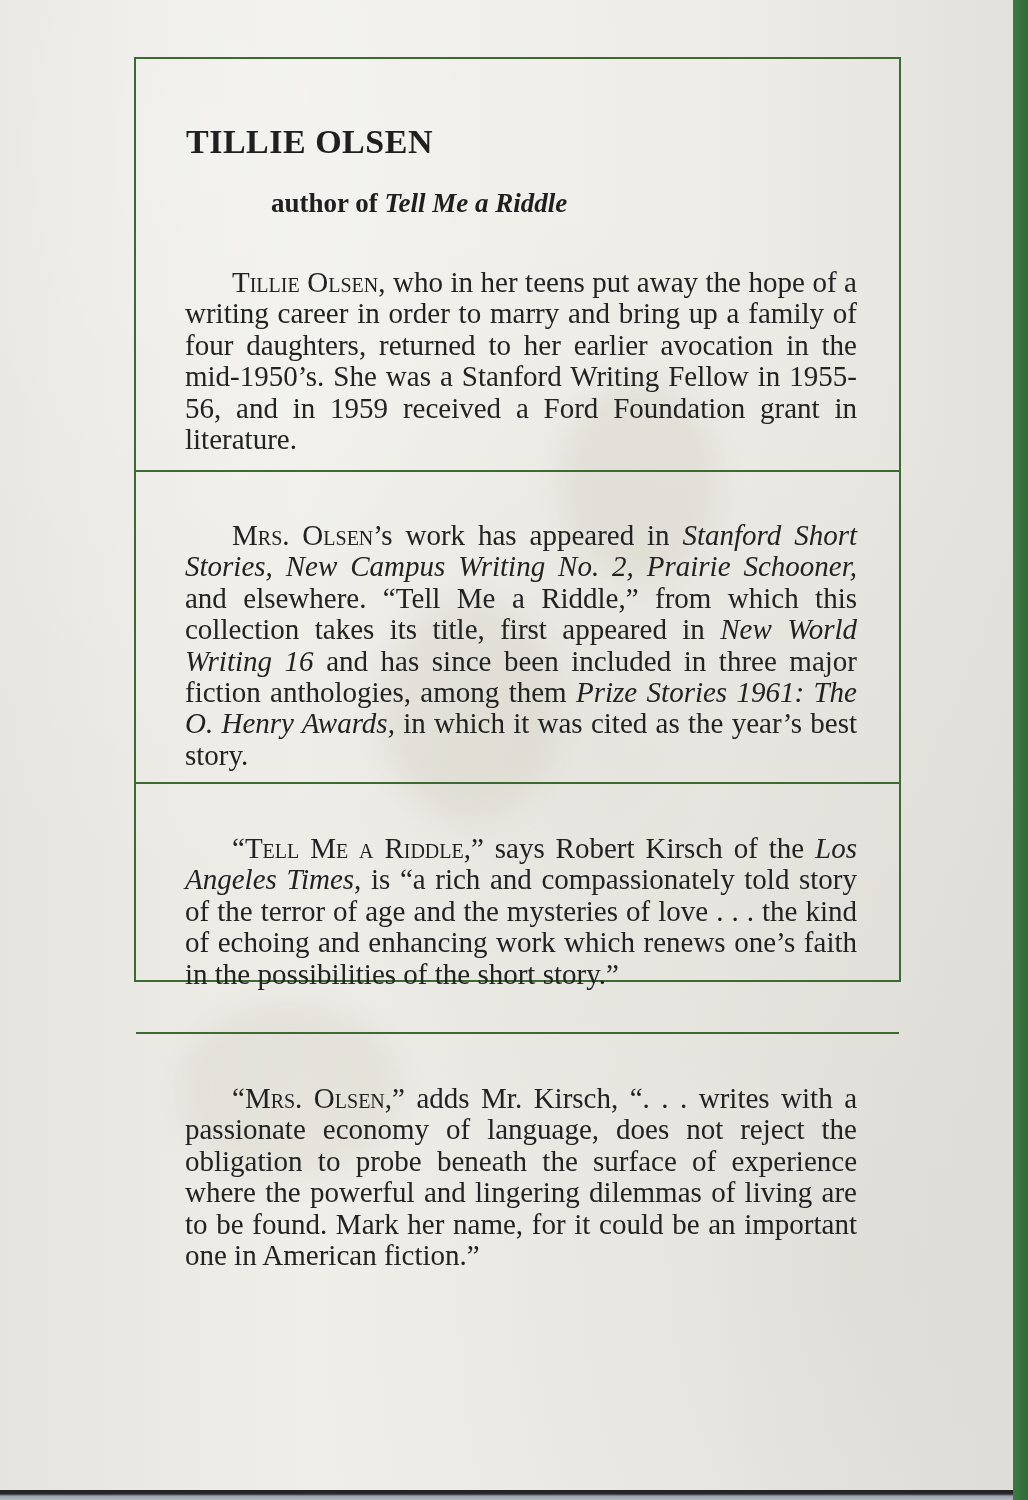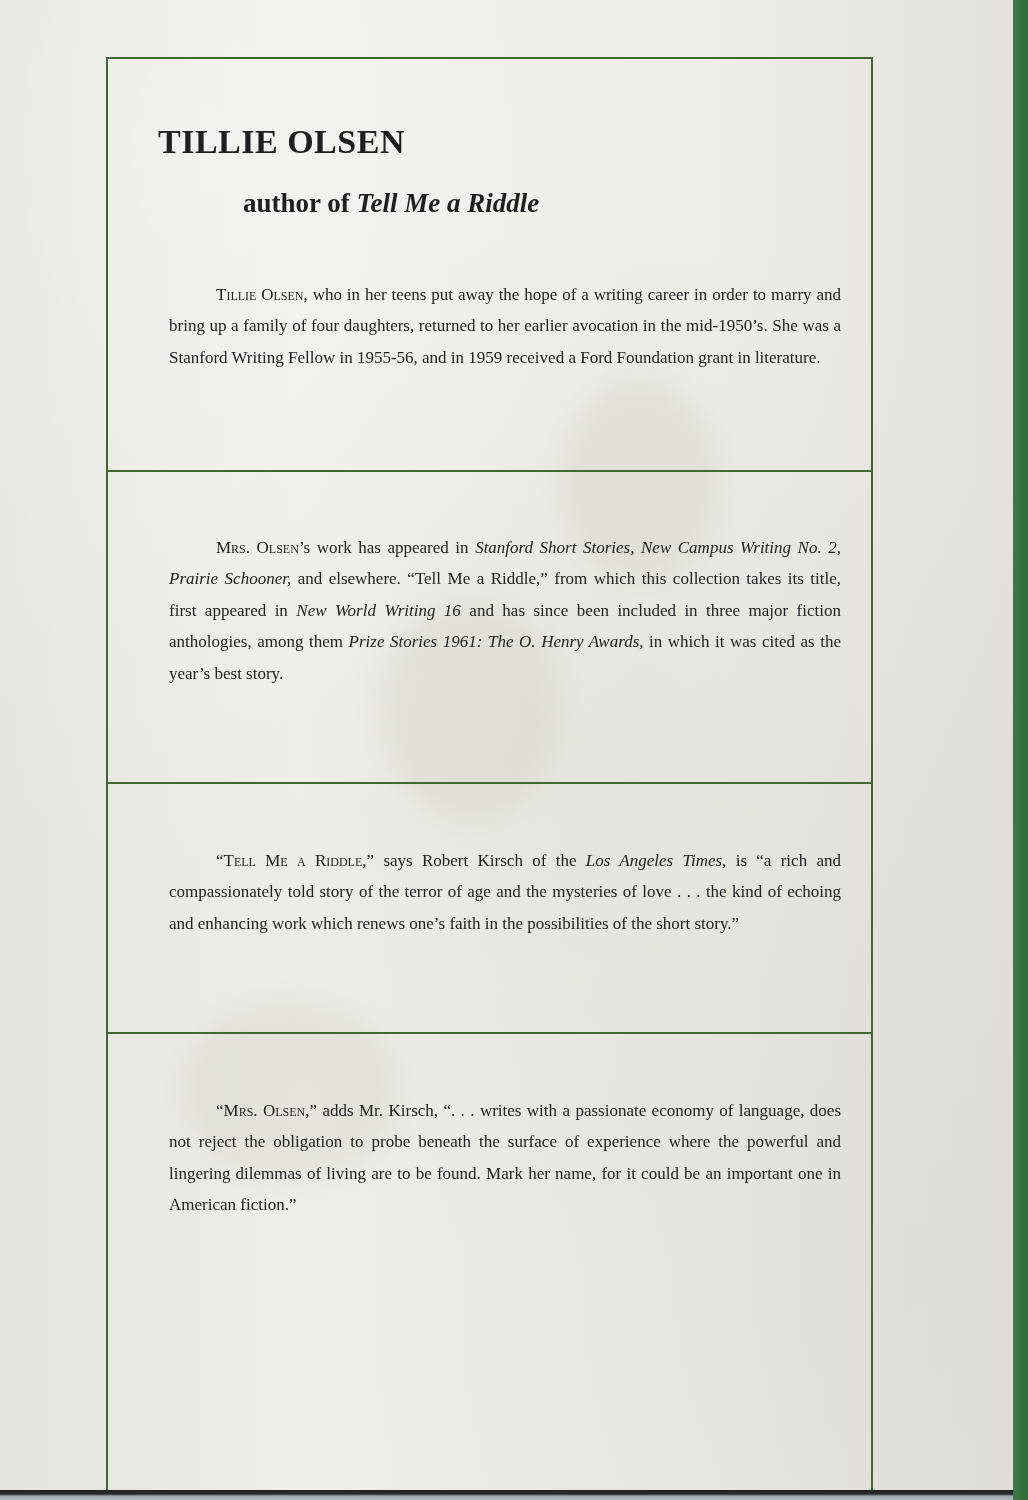--- a/index.html
+++ b/index.html
@@ -38,24 +38,24 @@
     .bottom-edge {
       position: absolute;
       left: 0;
       bottom: 0;
       width: 1013px;
       height: 10px;
       background: linear-gradient(180deg, #222 0%, #2a2a2a 40%, #9aa2ae 60%, #b3bac4 100%);
     }
     .frame {
       position: absolute;
-      left: 106px;
+      left: 134px;
       top: 57px;
       width: 767px;
-      height: 1442px;
+      height: 925px;
       border: 2px solid #3d6a32;
       box-sizing: border-box;
     }
     .divider {
       position: absolute;
       left: 0;
       width: 100%;
       height: 0;
       border-top: 2px solid #3d6a32;
     }
@@ -80,24 +80,24 @@
       margin: 0;
       line-height: 1;
     }
     .subtitle .ital {
       font-style: italic;
     }
     .para {
       position: absolute;
       left: 49px;
       width: 672px;
-      font-size: 17px;
+      font-size: 29px;
       line-height: 31.4px;
       text-align: justify;
-      margin: 12px;
+      margin: 0;
       color: #222;
     }
     .para .indent {
       display: inline-block;
       width: 47px;
     }
     .sc {
       font-variant: small-caps;
     }
     .it {

